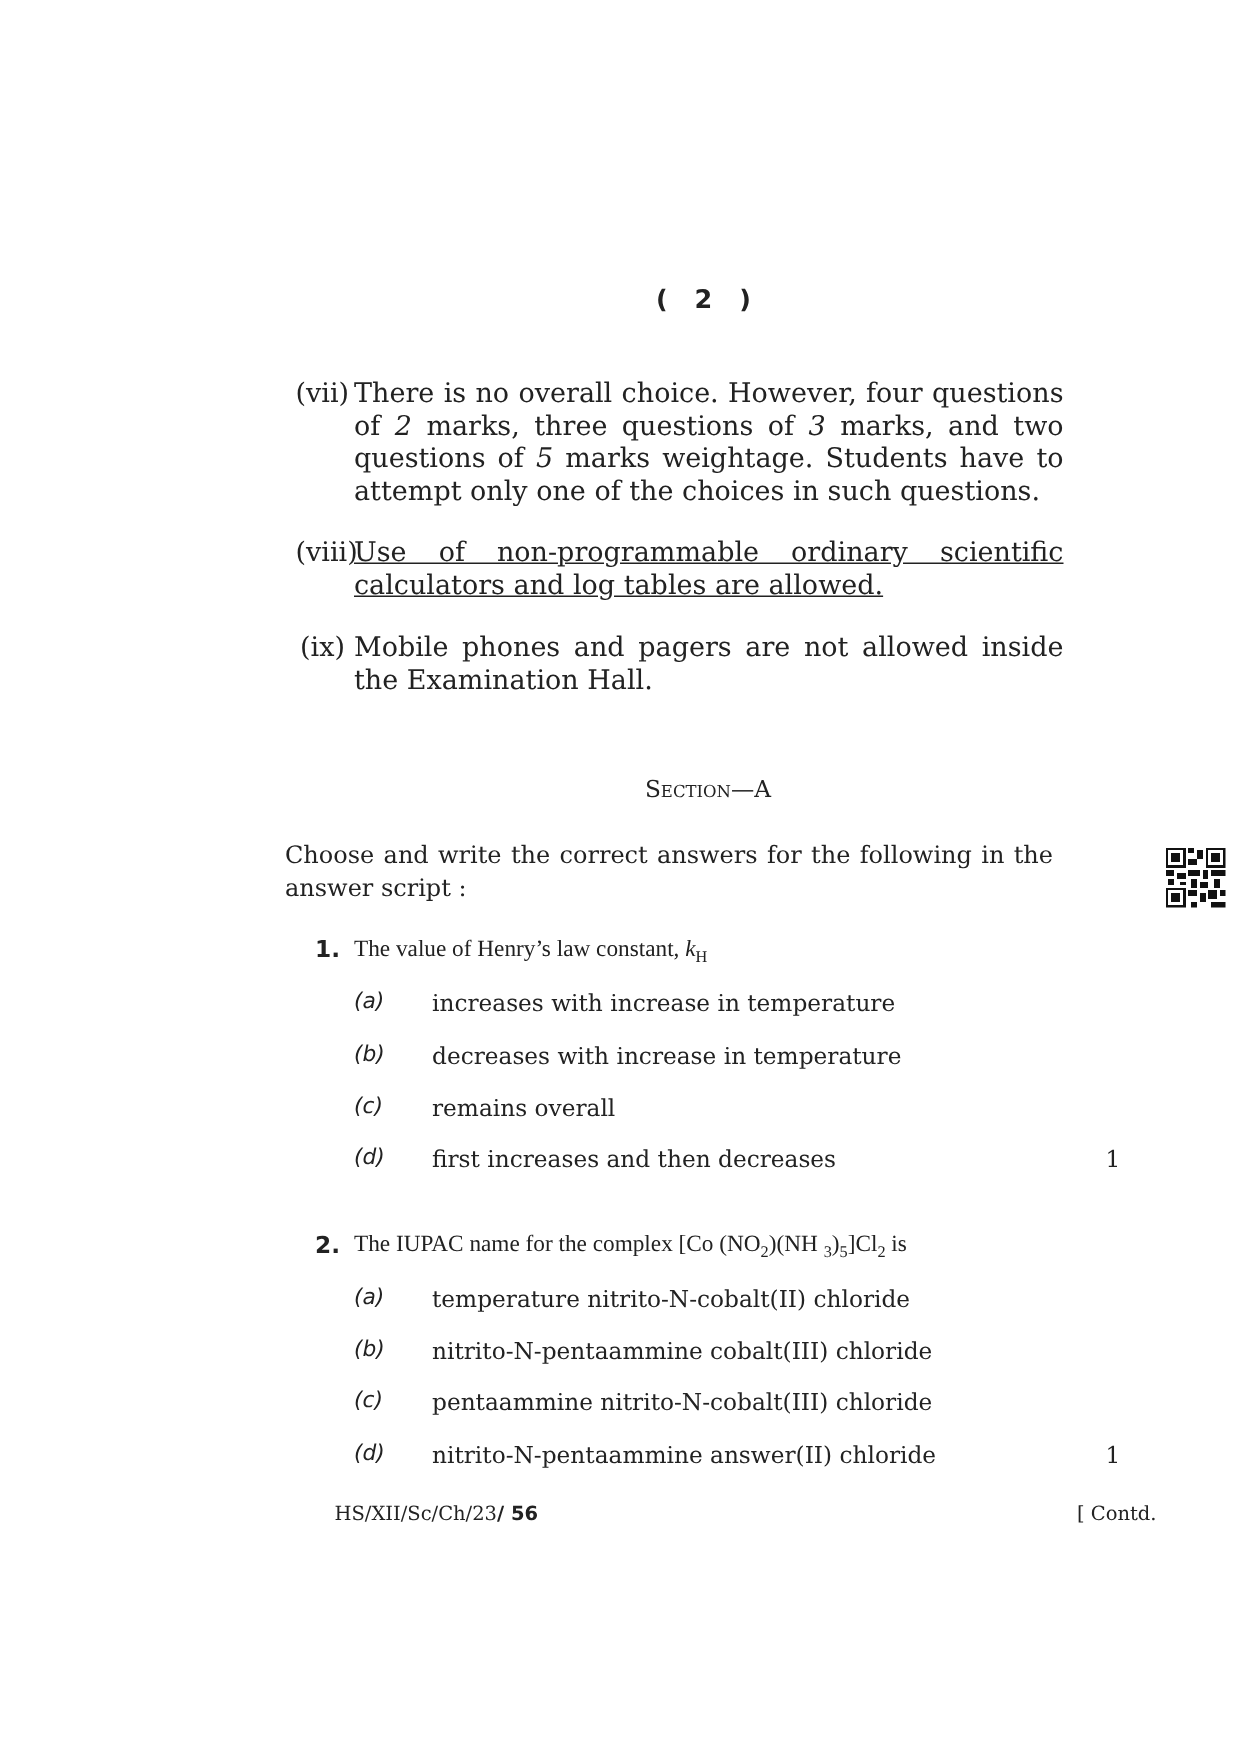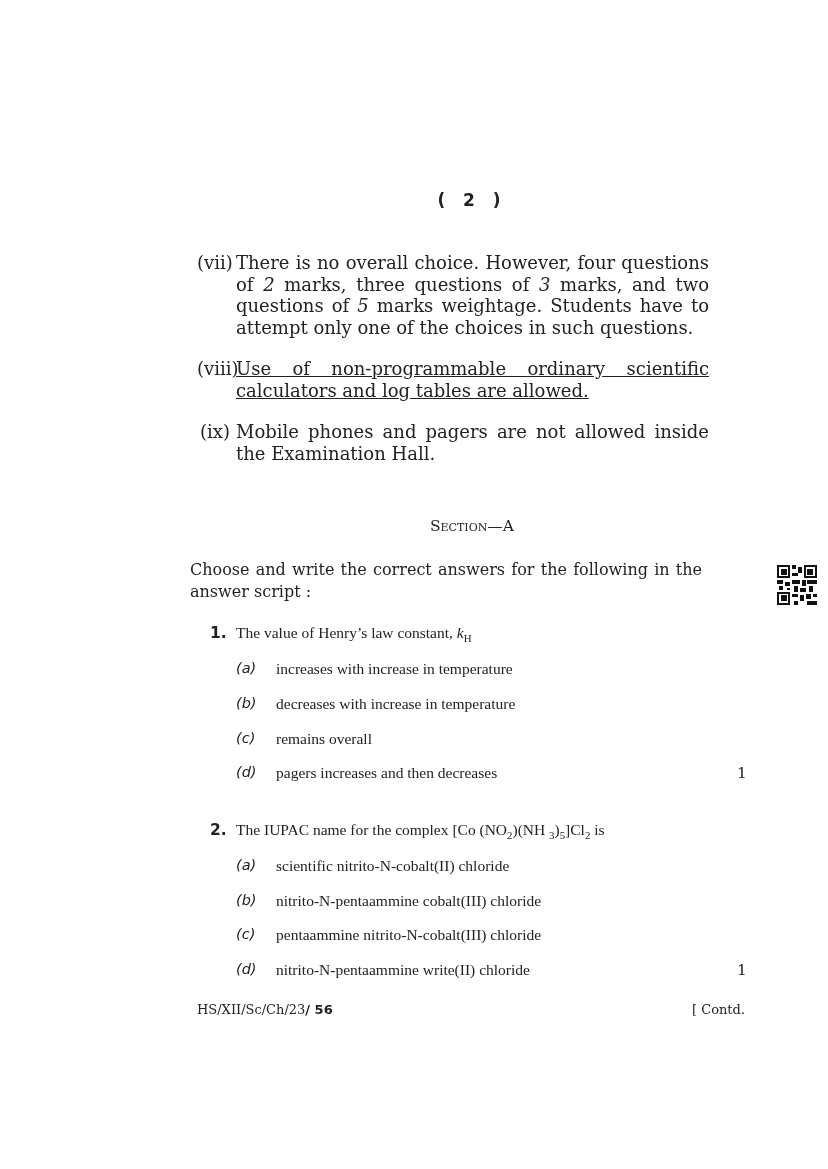--- a/index.html
+++ b/index.html
@@ -23,23 +23,23 @@
   }
   .lead {
     position: absolute; top: 559px; left: 190px; width: 512px; font-size: 16px; line-height: 22px;
     text-align: justify; text-align-last: left;
   }
   .q { position: absolute; left: 210px; font-size: 15.5px; }
   .q .qnum { font-family: "DejaVu Sans", sans-serif; font-weight: bold; position: absolute; left: 0; }
   .q .qtext { position: absolute; left: 26px; white-space: nowrap; font-family: Liberation Serif, serif; }
   .opt { position: absolute; left: 236px; font-size: 15.5px; white-space: nowrap; }
   .opt .olab { font-family: "DejaVu Sans", sans-serif; font-style: italic; position: absolute; left: 0; font-size: 14.5px; }
-  .opt .otext { position: absolute; left: 40px; font-family: Liberation Serif, serif; }
+  .opt .otext { position: absolute; left: 52px; }
   .marks { position: absolute; left: 737px; font-size: 15.5px; }
-  .footer { position: absolute; top: 1002px; font-size: 13px; }
+  .footer { position: absolute; top: 1002px; font-size: 13px; margin-left: 26px; }
   .footer .bold { font-family: "DejaVu Sans", sans-serif; font-weight: bold; }
   .qr { position: absolute; left: 777px; top: 565px; width: 40px; height: 40px; }
   sub { font-size: 70%; }
 </style>
 </head>
 <body>
 
 <div class="page-num">( 2 )</div>
 
 <div class="instr" style="top:252px;">
@@ -105,40 +105,40 @@
 <div class="opt" style="top:695px;">
   <span class="olab">(b)</span>
   <span class="otext">decreases with increase in temperature</span>
 </div>
 <div class="opt" style="top:730px;">
   <span class="olab">(c)</span>
   <span class="otext">remains overall</span>
 </div>
 <div class="opt" style="top:764px;">
   <span class="olab">(d)</span>
-  <span class="otext">pagers increases and then decreases</span>
+  <span class="otext">first increases and then decreases</span>
 </div>
 <div class="marks" style="top:764px;">1</div>
 
 <div class="q" style="top:821px;">
   <span class="qnum">2.</span>
   <span class="qtext"><span>The IUPAC name for the complex </span><span><span>[Co (NO</span><sub>2</sub><span>)(NH </span><sub>3</sub><span>)</span><sub>5</sub><span>]Cl</span><sub>2</sub></span><span> is</span></span>
 </div>
 <div class="opt" style="top:857px;">
   <span class="olab">(a)</span>
-  <span class="otext">scientific nitrito-N-cobalt(II) chloride</span>
+  <span class="otext">temperature nitrito-N-cobalt(II) chloride</span>
 </div>
 <div class="opt" style="top:892px;">
   <span class="olab">(b)</span>
   <span class="otext">nitrito-N-pentaammine cobalt(III) chloride</span>
 </div>
 <div class="opt" style="top:926px;">
   <span class="olab">(c)</span>
   <span class="otext">pentaammine nitrito-N-cobalt(III) chloride</span>
 </div>
 <div class="opt" style="top:961px;">
   <span class="olab">(d)</span>
-  <span class="otext">nitrito-N-pentaammine write(II) chloride</span>
+  <span class="otext">nitrito-N-pentaammine answer(II) chloride</span>
 </div>
 <div class="marks" style="top:961px;">1</div>
 
 <div class="footer" style="left:197px;"><span>HS/XII/Sc/Ch/23</span><span class="bold">/ 56</span></div>
 <div class="footer" style="left:692px;text-align:center;">[ Contd.</div>
 
 </body></html>

